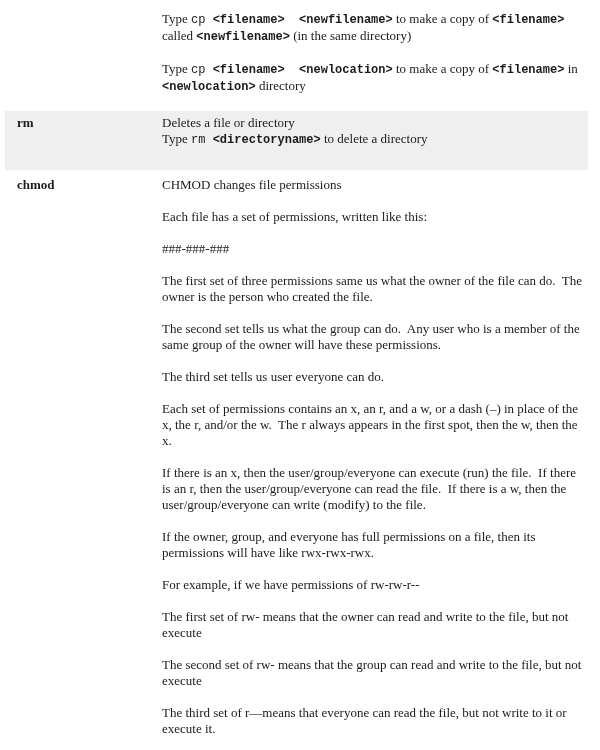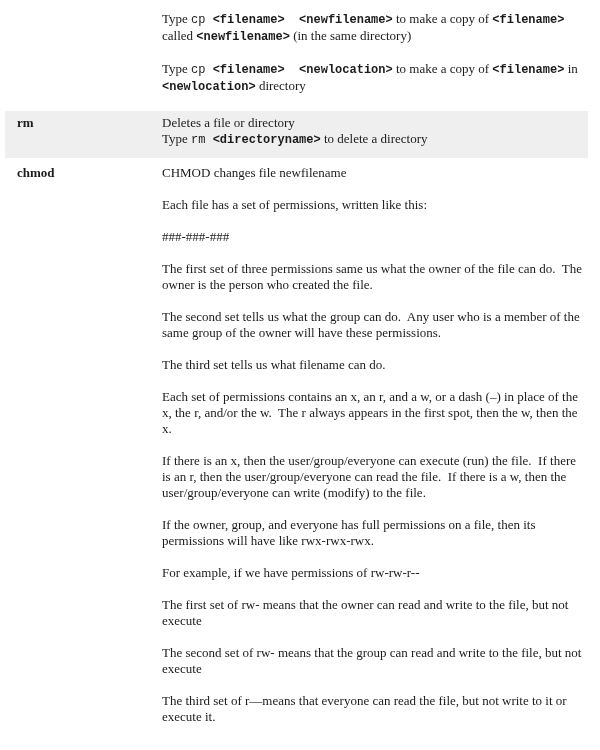--- a/index.html
+++ b/index.html
@@ -26,21 +26,21 @@
     width:145px;
     padding:4px 0 0 12px;
     font-weight:bold;
   }
   td.desc{
     padding:4px 4px 0 0;
   }
   tr.row-cp-cont td{padding-top:11px;}
   tr.row-cp-cont td.desc{padding-bottom:16px;}
   tr.row-rm{background:var(--shaded-bg);}
-  tr.row-rm td.desc{padding-bottom:10px;}
+  tr.row-rm td.desc{padding-bottom:22px;}
   tr.row-chmod td{padding-top:7px;}
   .para{
     margin:0 0 16px 0;
     white-space:pre-wrap;
   }
   .para:last-child{margin-bottom:0;}
   .seg-serif{font-family:"Liberation Serif", serif;}
   .seg-mono{font-family:"Liberation Mono", monospace;font-size:12px;}
   .seg-monobold{font-family:"Liberation Mono", monospace;font-size:12px;font-weight:bold;}
 </style>
@@ -58,26 +58,26 @@
       </tr>
       <tr class="row-rm">
         <td class="cmd">rm</td>
         <td class="desc">
           <div class="para"><span class="seg-serif">Deletes a file or directory</span><br><span class="seg-serif">Type </span><span class="seg-mono">rm </span><span class="seg-monobold">&lt;directoryname&gt;</span><span class="seg-serif"> to delete a directory</span></div>
         </td>
       </tr>
       <tr class="row-chmod">
         <td class="cmd">chmod</td>
         <td class="desc">
-          <div class="para"><span class="seg-serif">CHMOD changes file newfilename</span></div>
+          <div class="para"><span class="seg-serif">CHMOD changes file permissions</span></div>
           <div class="para"><span class="seg-serif">Each file has a set of permissions, written like this:</span></div>
           <div class="para"><span class="seg-serif">###-###-###</span></div>
           <div class="para"><span class="seg-serif">The first set of three permissions same us what the owner of the file can do.  The owner is the person who created the file.</span></div>
           <div class="para"><span class="seg-serif">The second set tells us what the group can do.  Any user who is a member of the same group of the owner will have these permissions.</span></div>
-          <div class="para"><span class="seg-serif">The third set tells us what filename can do.</span></div>
+          <div class="para"><span class="seg-serif">The third set tells us user everyone can do.</span></div>
           <div class="para"><span class="seg-serif">Each set of permissions contains an x, an r, and a w, or a dash (–) in place of the x, the r, and/or the w.  The r always appears in the first spot, then the w, then the x.</span></div>
           <div class="para"><span class="seg-serif">If there is an x, then the user/group/everyone can execute (run) the file.  If there is an r, then the user/group/everyone can read the file.  If there is a w, then the user/group/everyone can write (modify) to the file.</span></div>
           <div class="para"><span class="seg-serif">If the owner, group, and everyone has full permissions on a file, then its permissions will have like rwx-rwx-rwx.</span></div>
           <div class="para"><span class="seg-serif">For example, if we have permissions of rw-rw-r--</span></div>
           <div class="para"><span class="seg-serif">The first set of rw- means that the owner can read and write to the file, but not execute</span></div>
           <div class="para"><span class="seg-serif">The second set of rw- means that the group can read and write to the file, but not execute</span></div>
           <div class="para"><span class="seg-serif">The third set of r—means that everyone can read the file, but not write to it or execute it.</span></div>
         </td>
       </tr>
     </tbody>

